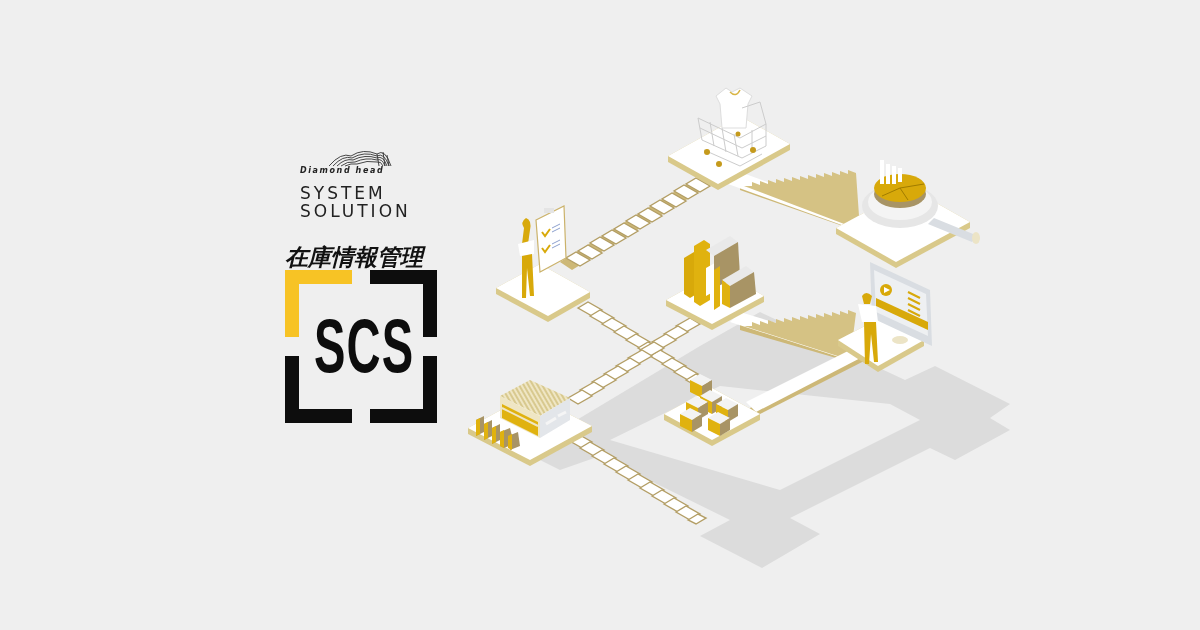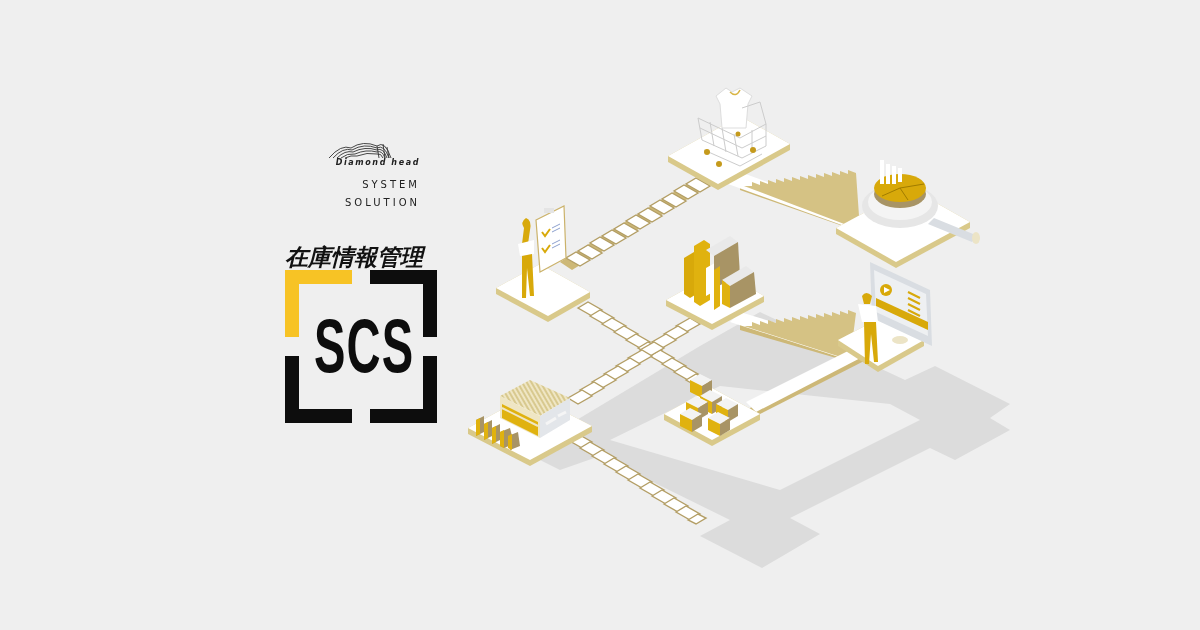--- a/index.html
+++ b/index.html
@@ -3,32 +3,32 @@
 <meta charset="utf-8">
 <style>
   html, body { margin: 0; padding: 0; }
   body {
     width: 1200px; height: 630px; overflow: hidden;
     background: #efefef;
     position: relative;
     font-family: "DejaVu Sans", sans-serif;
   }
   .brand {
-    position: absolute; left: 300px; top: 138px; width: 120px;
-    text-align: right;
+    position: absolute; left: 300px; top: 146px; width: 120px;
+    text-align: left;
   }
   .brand-mark { display: block; margin: 0 auto; }
   .brand-company {
     font-family: "DejaVu Sans", sans-serif;
     font-size: 8px; font-weight: bold; letter-spacing: 1.6px;
     color: #222; margin-top: -2px; font-style: italic;
   }
   .brand-line {
     font-family: "DejaVu Sans", sans-serif;
-    font-size: 10px; letter-spacing: 3px; color: #222;
+    font-size: 17px; letter-spacing: 3px; color: #222;
     line-height: 18px;
   }
   .product-title {
     position: absolute; left: 285px; top: 243px; width: 160px;
     font-size: 23px; font-weight: bold; color: #111; letter-spacing: 0px;
     white-space: nowrap; line-height: 28px; font-style: italic;
   }
   .logo { position: absolute; left: 285px; top: 270px; width: 152px; height: 153px; }
   .br { position: absolute; }
   .logo-text {

